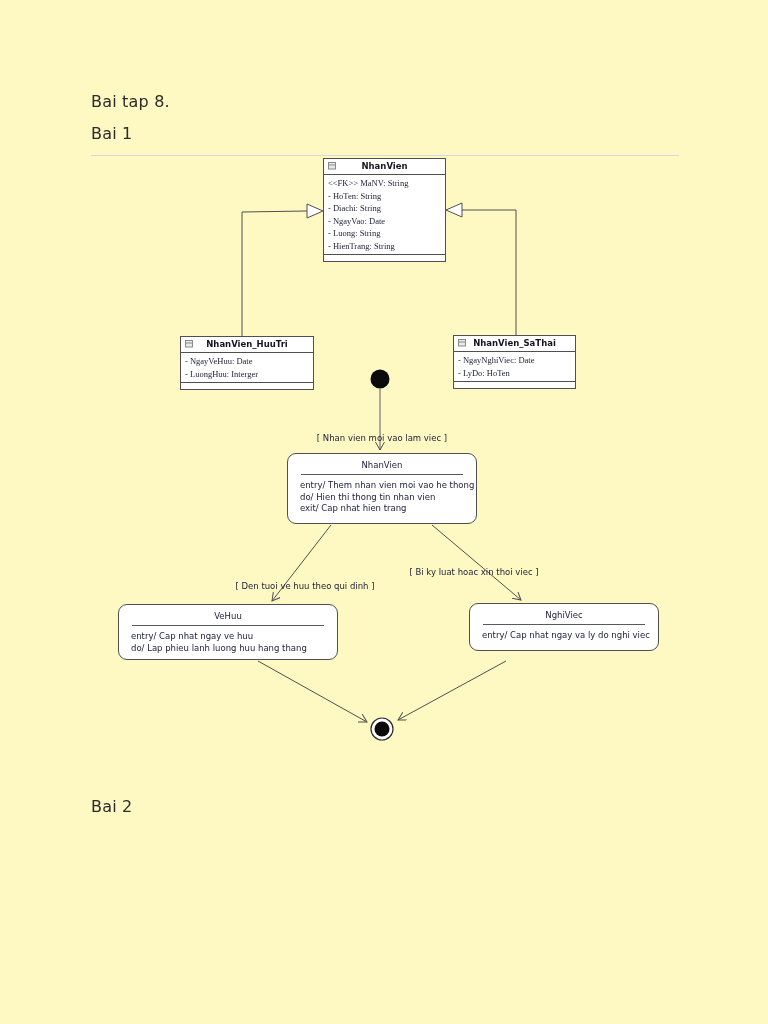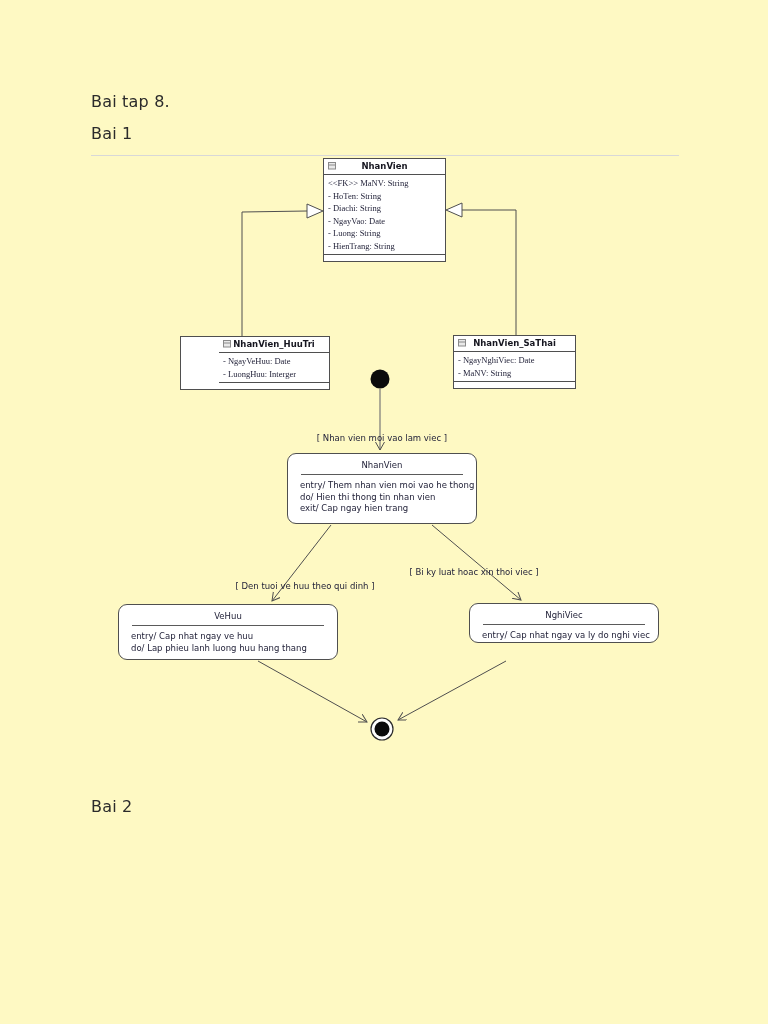--- a/index.html
+++ b/index.html
@@ -79,21 +79,21 @@
       <div>&lt;&lt;FK&gt;&gt; MaNV: String</div>
       <div>- HoTen: String</div>
       <div>- Diachi: String</div>
       <div>- NgayVao: Date</div>
       <div>- Luong: String</div>
       <div>- HienTrang: String</div>
     </div>
     <div class="cls-methods"></div>
   </div>
 
-  <div class="cls" style="left:180px;top:336px;width:150px;padding-left:38px;">
+  <div class="cls" style="left:180px;top:336px;width:134px;">
     <div class="cls-header">
       <svg class="cls-icon" width="8" height="8" viewBox="0 0 8 8">
         <rect x="0.5" y="0.5" width="7" height="6.5" fill="#e9e9e9" stroke="#8a8a8a"></rect>
         <line x1="0.5" y1="3" x2="7.5" y2="3" stroke="#8a8a8a"></line>
       </svg>
       <span class="cls-name">NhanVien_HuuTri</span>
     </div>
     <div class="cls-attrs">
       <div>- NgayVeHuu: Date</div>
       <div>- LuongHuu: Interger</div>
@@ -104,49 +104,49 @@
   <div class="cls" style="left:453px;top:335px;width:123px;">
     <div class="cls-header">
       <svg class="cls-icon" width="8" height="8" viewBox="0 0 8 8">
         <rect x="0.5" y="0.5" width="7" height="6.5" fill="#e9e9e9" stroke="#8a8a8a"></rect>
         <line x1="0.5" y1="3" x2="7.5" y2="3" stroke="#8a8a8a"></line>
       </svg>
       <span class="cls-name">NhanVien_SaThai</span>
     </div>
     <div class="cls-attrs">
       <div>- NgayNghiViec: Date</div>
-      <div>- MaNV: String</div>
+      <div>- LyDo: HoTen</div>
     </div>
     <div class="cls-methods"></div>
   </div>
 
   <div class="tlabel" style="left:287px;top:408px;width:190px;">[ Nhan vien moi vao lam viec ]</div>
   <div class="tlabel" style="left:224px;top:556px;width:162px;">[ Den tuoi ve huu theo qui dinh ]</div>
   <div class="tlabel" style="left:392px;top:542px;width:164px;">[ Bi ky luat hoac xin thoi viec ]</div>
 
   <div class="state" style="left:287px;top:453px;width:190px;height:71px;">
     <div class="state-title">NhanVien</div>
     <div class="state-divider"></div>
     <div class="state-body">
       <div>entry/ Them nhan vien moi vao he thong</div>
       <div>do/ Hien thi thong tin nhan vien</div>
-      <div>exit/ Cap ngay hien trang</div>
+      <div>exit/ Cap nhat hien trang</div>
     </div>
   </div>
 
   <div class="state" style="left:118px;top:604px;width:220px;height:56px;">
     <div class="state-title">VeHuu</div>
     <div class="state-divider"></div>
     <div class="state-body">
       <div>entry/ Cap nhat ngay ve huu</div>
       <div>do/ Lap phieu lanh luong huu hang thang</div>
     </div>
   </div>
 
-  <div class="state" style="left:469px;top:603px;width:190px;height:40px;">
+  <div class="state" style="left:469px;top:603px;width:190px;height:48px;">
     <div class="state-title">NghiViec</div>
     <div class="state-divider"></div>
     <div class="state-body">
       <div>entry/ Cap nhat ngay va ly do nghi viec</div>
     </div>
   </div>
 
   <div class="heading" style="left:91px;top:797px;">Bai 2</div>
 
 </div>

